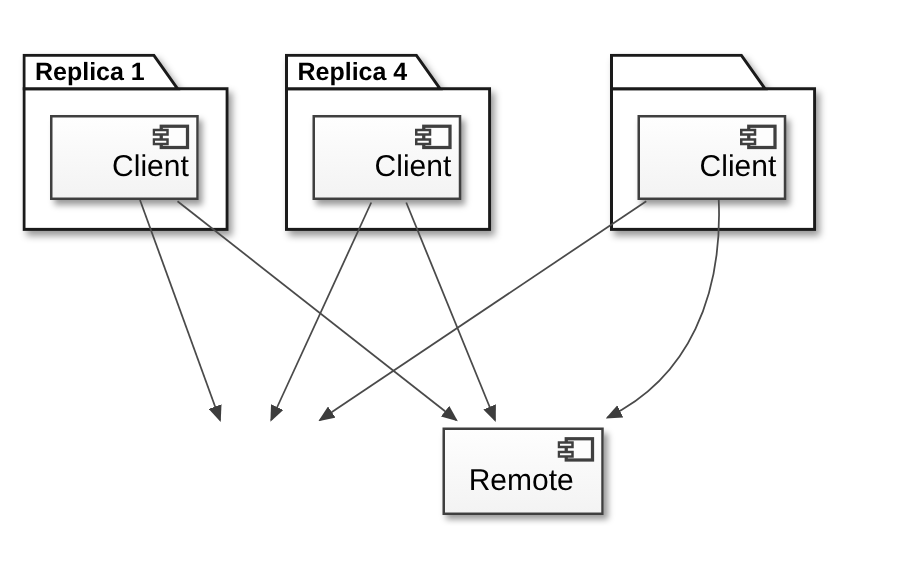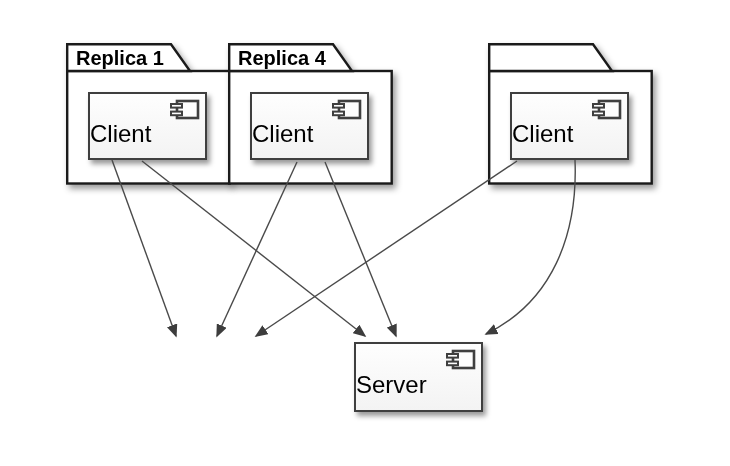--- a/index.html
+++ b/index.html
@@ -19,40 +19,40 @@
     font-size:20px;font-weight:bold;color:#000;line-height:24px;
     white-space:nowrap;
   }
   
   .component{
     position:absolute;
     border:2.5px solid #3f3f3f;
     background:linear-gradient(180deg,#fefefe 0%,#f3f3f3 100%);
     box-shadow:3px 4px 5px rgba(0,0,0,0.40);
     box-sizing:border-box;
-    display:flex;align-items:center;justify-content:flex-start;
+    display:flex;align-items:center;justify-content:flex-end;
   }
   .component .label{
     font-size:24px;color:#000;white-space:nowrap;
     padding-top:16px;
   }
   .client-box{left:22px;top:49px;width:119px;height:68px;}
   .client-box .label{padding-right:6px;}
   .comp-icon{position:absolute;top:5px;right:5px;width:30px;height:22px;}
   
   #edges{position:absolute;left:0;top:0;width:730px;height:466px;
     pointer-events:none;}
   #edges path.edge{fill:none;stroke:#4a4a4a;stroke-width:1.4px;}
 </style>
 </head>
 <body>
 
 <div id="canvas">
 
-  <div class="package" style="left:18px;top:43px;margin-left:48px;">
+  <div class="package" style="left:18px;top:43px;">
     <svg class="outline" width="165" height="142" viewBox="0 0 165 142">
       <rect x="1.2" y="28" width="162.5" height="112.5" fill="#ffffff" stroke="#1a1a1a" stroke-width="2.4"></rect>
       <polygon points="1.2,1.2 105,1.2 124,28 1.2,28" fill="#ffffff" stroke="#1a1a1a" stroke-width="2.4"></polygon>
     </svg>
     <div class="pkg-title">Replica 1</div>
     <div class="component client-box">
       <svg class="comp-icon" viewBox="0 0 30 22">
         <rect x="7" y="2" width="21" height="17" fill="#fdfdfd" stroke="#3f3f3f" stroke-width="2.6"></rect>
         <rect x="1" y="5" width="11" height="3.6" fill="#fdfdfd" stroke="#3f3f3f" stroke-width="2"></rect>
         <rect x="1" y="12.6" width="11" height="3.6" fill="#fdfdfd" stroke="#3f3f3f" stroke-width="2"></rect>
@@ -92,21 +92,21 @@
     </div>
   </div>
 
 
   <div class="component" style="left:354px;top:342px;width:129px;height:70px;">
     <svg class="comp-icon" viewBox="0 0 30 22">
       <rect x="7" y="2" width="21" height="17" fill="#fdfdfd" stroke="#3f3f3f" stroke-width="2.6"></rect>
       <rect x="1" y="5" width="11" height="3.6" fill="#fdfdfd" stroke="#3f3f3f" stroke-width="2"></rect>
       <rect x="1" y="12.6" width="11" height="3.6" fill="#fdfdfd" stroke="#3f3f3f" stroke-width="2"></rect>
     </svg>
-    <span class="label" style="padding-right:22px;">Server</span>
+    <span class="label" style="padding-right:22px;">Remote</span>
   </div>
 
   <svg id="edges" width="730" height="466" viewBox="0 0 730 466">
     <defs>
       <marker id="arrow" viewBox="0 0 12 10" markerWidth="13" markerHeight="11" refX="10.5" refY="5" orient="auto" markerUnits="userSpaceOnUse">
         <path d="M0,0 L12,5 L0,10 Z" fill="#3d3d3d"></path>
       </marker>
     </defs>
     <path class="edge" d="M112,160 L176,336" marker-end="url(#arrow)"></path>
     <path class="edge" d="M142,161 L365,336" marker-end="url(#arrow)"></path>

